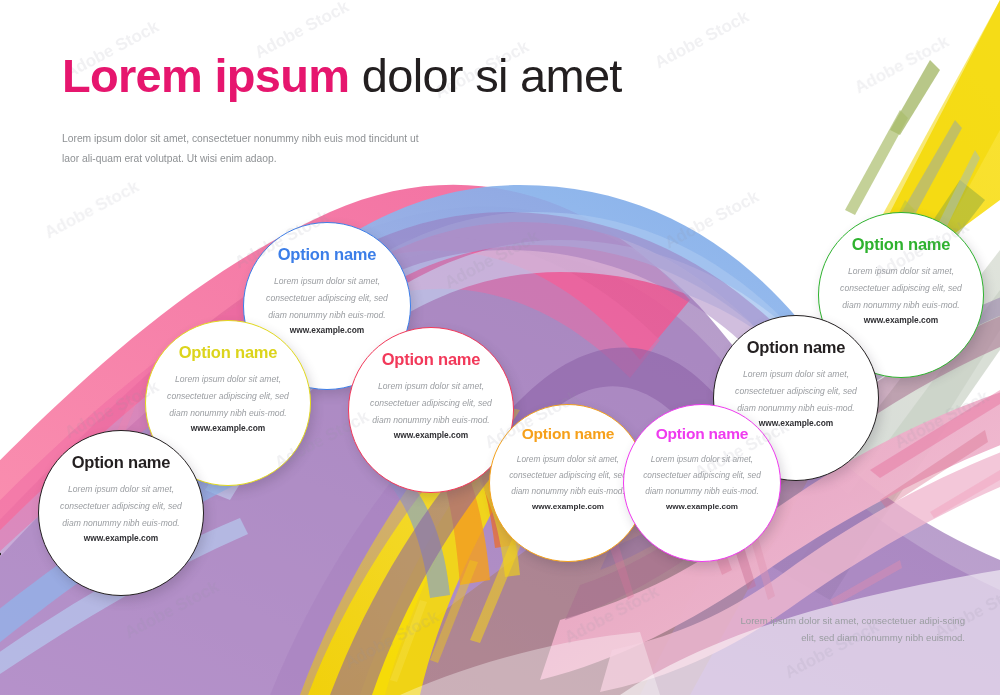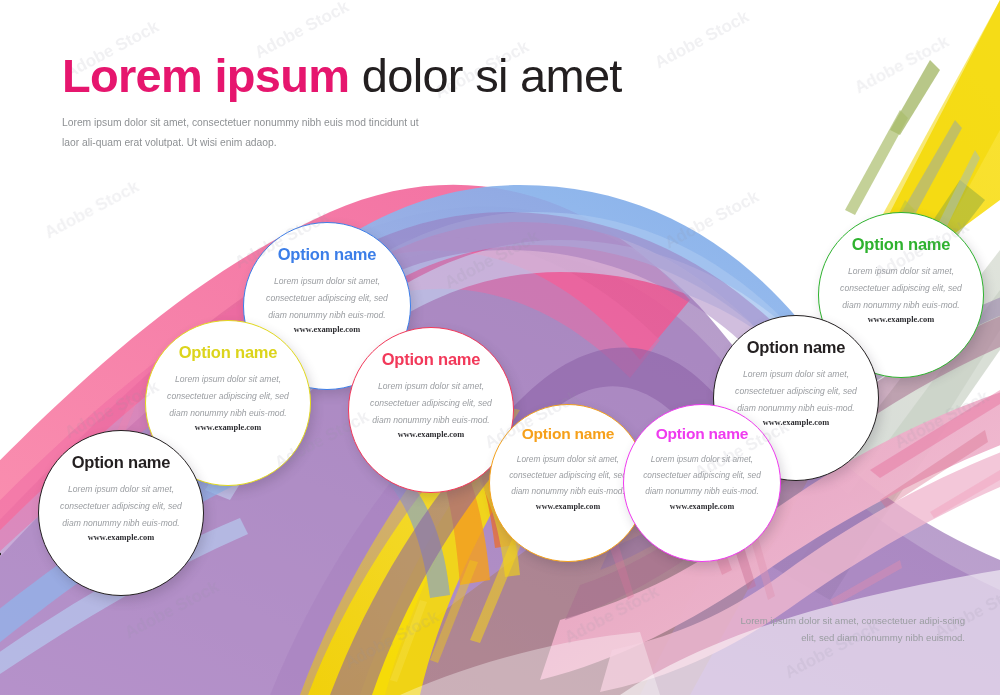--- a/index.html
+++ b/index.html
@@ -8,29 +8,29 @@
   #stage{position:relative;width:1000px;height:695px;background:#ffffff;overflow:hidden;}
 
   
   #artwork{position:absolute;inset:0;width:1000px;height:695px;}
 
   
   .header{position:absolute;left:62px;top:52px;width:640px;z-index:30;}
   .title{font-size:47px;line-height:1.04;letter-spacing:-0.7px;white-space:nowrap;font-family:"Liberation Sans",sans-serif;}
   .title .strong{font-weight:bold;color:#e6166e;}
   .title .light{font-weight:normal;color:#231f20;}
-  .subtitle{margin-top:12px;font-size:10.3px;line-height:1.95;color:#8e9194;max-width:372px;}
+  .subtitle{margin-top:28px;font-size:10.3px;line-height:1.95;color:#8e9194;max-width:372px;}
 
   
   .circle{position:absolute;border-radius:50%;background:#fff;box-sizing:border-box;
           display:flex;flex-direction:column;align-items:center;justify-content:flex-start;
           text-align:center;overflow:hidden;}
   .circle .opt-title{font-weight:bold;letter-spacing:-0.2px;}
   .circle .opt-body{color:#9a9da1;font-style:italic;}
-  .circle .opt-url{font-weight:bold;color:#2f2f33;font-family:Liberation Serif, serif;}
+  .circle .opt-url{font-weight:bold;color:#2f2f33;}
 
   .shadow{box-shadow:3px 5px 11px rgba(60,50,70,0.20);}
 
   
   .footer{position:absolute;right:35px;bottom:48px;width:232px;text-align:right;
           font-size:9.6px;line-height:1.75;color:#9a9da1;z-index:30;margin-top:7px;}
 
   
   .wm-left{position:absolute;left:2px;bottom:22px;transform-origin:left bottom;
            transform:rotate(-90deg);white-space:nowrap;font-size:17.5px;font-weight:bold;

